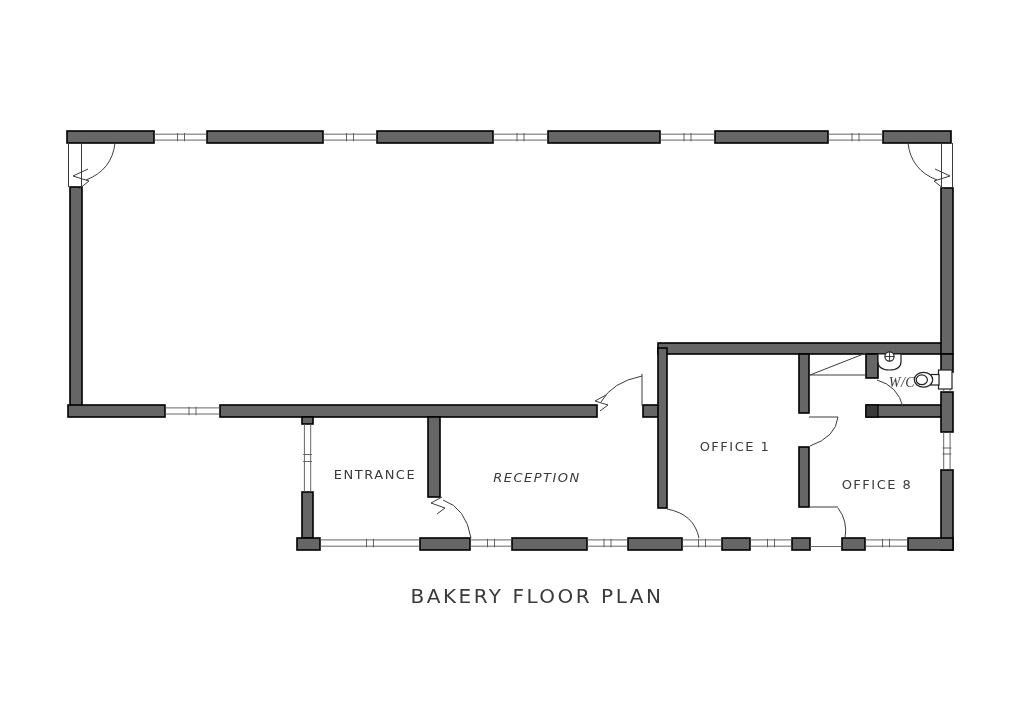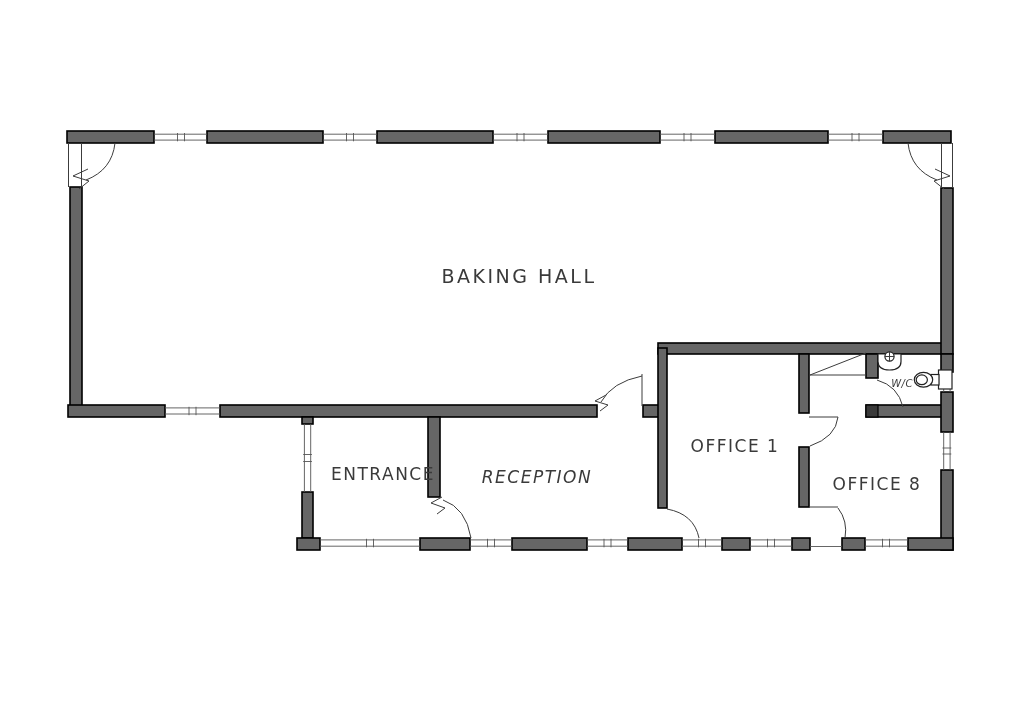--- a/index.html
+++ b/index.html
@@ -15,24 +15,24 @@
   .wallcap{fill:#3a3a3a;stroke:#000000;stroke-width:1.2;}
   .thin{stroke:#3c3c3c;stroke-width:1;fill:none;}
   .thin2{stroke:#555555;stroke-width:0.9;fill:none;}
   .fixture{fill:#ffffff;stroke:#222222;stroke-width:1.2;}
   .room-label{
     position:absolute;
     transform:translate(-50%,-50%);
     color:#3a3a3a;
     white-space:nowrap;
     letter-spacing:1.5px;
-    font-size:17px;
+    font-size:13px;
   }
   .lbl-hall{font-size:19px;letter-spacing:2.5px;}
-  .lbl-wc{font-size:10px;font-style:italic;letter-spacing:0.5px;}
+  .lbl-wc{font-size:14px;font-style:italic;letter-spacing:0.5px;font-family:Liberation Serif, serif;}
   .plan-title{
     position:absolute;
     transform:translate(-50%,-50%);
     color:#3a3a3a;
     white-space:nowrap;
     font-size:20px;
     letter-spacing:2.5px;
   }
 </style>
 </head>
@@ -198,19 +198,19 @@
       <g>
         <path class="thin" d="M877,380 Q898,386 903,407"></path>
       </g>
 
       <g>
         <path class="thin" d="M810,375 H866 M810,375 L866,353"></path>
       </g>
     </g>
   </svg>
 
-  <div class="room-label lbl-hall" style="left:519px;top:276px;">BAKING HALL</div>
-  <div class="room-label" style="left:375px;top:474px;margin-left:8px;">ENTRANCE</div>
+  <div class="room-label" style="left:375px;top:474px;">ENTRANCE</div>
   <div class="room-label" style="left:537px;top:477px;font-style:italic;">RECEPTION</div>
   <div class="room-label" style="left:735px;top:446px;">OFFICE 1</div>
   <div class="room-label" style="left:877px;top:484px;">OFFICE 8</div>
   <div class="room-label lbl-wc" style="left:902px;top:383px;">W/C</div>
+  <div class="plan-title" style="left:537px;top:596px;">BAKERY FLOOR PLAN</div>
 </div>
 
 </body></html>

